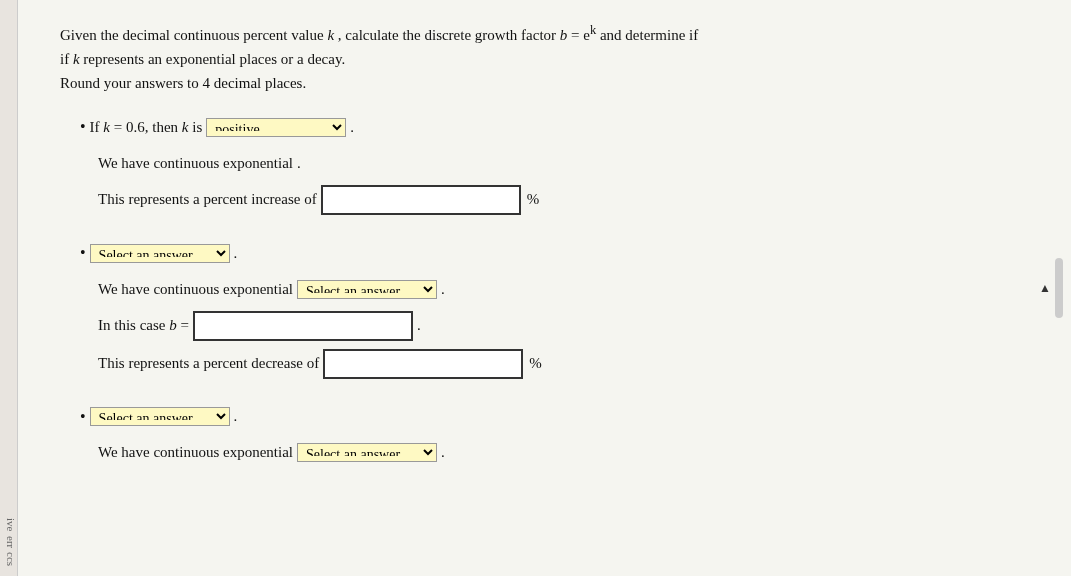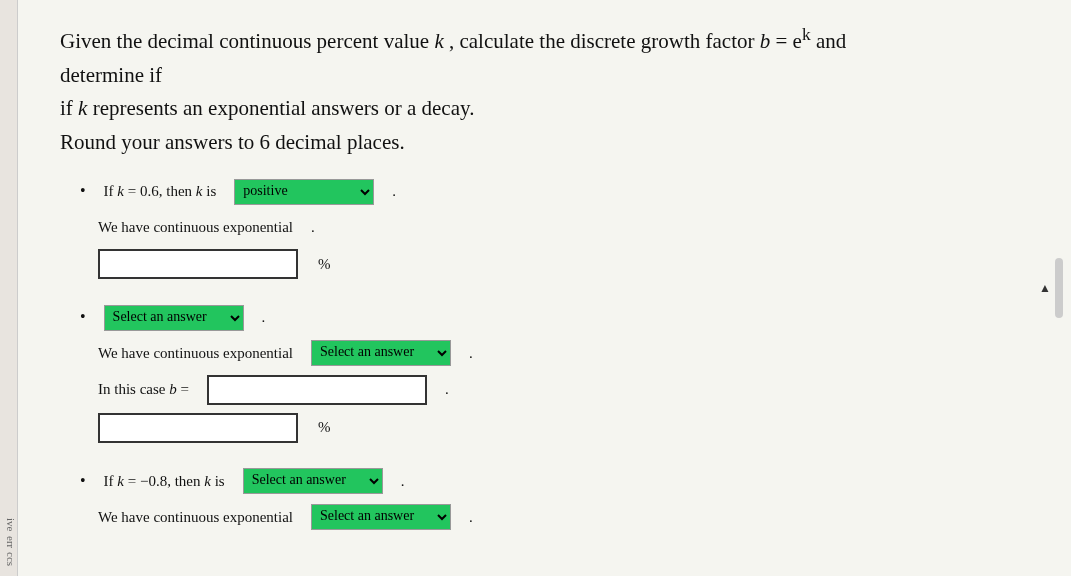--- a/index.html
+++ b/index.html
@@ -20,57 +20,57 @@
     }
 
     .question-block {
       max-width: 820px;
       margin: 0 auto;
     }
 
     .problem-statement {
       margin-bottom: 18px;
       line-height: 1.6;
-      font-size: 21px;
+      font-size: 15px;
     }
 
     .bullet-section {
       margin-left: 20px;
       margin-bottom: 24px;
     }
 
     .bullet-item {
       margin-bottom: 6px;
     }
 
     .bullet-item::before {
       content: '• ';
       font-size: 16px;
     }
 
     .line {
       display: flex;
       align-items: center;
       flex-wrap: wrap;
-      gap: 18px;
+      gap: 4px;
       margin-bottom: 8px;
       line-height: 1.8;
     }
 
     .line.indent {
       margin-left: 18px;
     }
 
     select.answer-select {
       border: 1px solid #999;
-      background: #22c55e;
+      background: #fef9c3;
       font-size: 14px;
       font-family: Georgia, serif;
       padding: 2px 18px 5px 4px;
-      height: 26px;
+      height: 19px;
       cursor: pointer;
       appearance: auto;
       min-width: 140px;
     }
 
     input.answer-input {
       border: 2px solid #333;
       background: white;
       font-size: 14px;
       font-family: Georgia, serif;
@@ -155,39 +155,40 @@
 
   <div class="problem-statement">
     <span>Given the decimal continuous percent value</span>
     <span class="math-italic">k</span>
     <span>, calculate the discrete growth factor</span>
     <span class="math-italic">b</span>
     <span> = e<sup>k</sup></span>
     <span> and determine if</span>
     <br>
     <span>if </span><span class="math-italic">k</span>
-    <span> <span>represents an exponential answers or a decay.</span></span>
+    <span> <span>represents an exponential places or a decay.</span></span>
     <br>
-    <span>Round your answers to 6 decimal places.</span>
+    <span>Round your answers to 4 decimal places.</span>
   </div>
 
   <div class="bullet-section">
     <div class="line bullet-item">
       <span>If <span class="math-italic">k</span> = 0.6, then <span class="math-italic">k</span> is</span>
       <select class="answer-select">
         <option selected="">positive</option>
         <option>negative</option>
       </select>
       <span>.</span>
     </div>
     <div class="line indent">
       <span>We have continuous exponential</span>
       <span>.</span>
     </div>
     <div class="line indent">
+      <span>This represents a percent increase of</span>
       <input type="text" class="answer-input" value="" style="">
       <span class="percent-sign">%</span>
     </div>
   </div>
 
   <div class="bullet-section">
     <div class="line bullet-item">
       <select class="answer-select">
         <option selected="">Select an answer</option>
         <option>positive</option>
@@ -203,28 +204,28 @@
         <option>decay</option>
       </select>
       <span>.</span>
     </div>
     <div class="line indent">
       <span>In this case <span class="math-italic">b</span> =</span>
       <input type="text" class="answer-input" value="" style="width: 220px;">
       <span>.</span>
     </div>
     <div class="line indent">
+      <span>This represents a percent decrease of</span>
       <input type="text" class="answer-input" value="" style="">
       <span class="percent-sign">%</span>
     </div>
   </div>
 
   <div class="bullet-section">
     <div class="line bullet-item">
-      <span>If <span class="math-italic">k</span> = −0.8, then <span class="math-italic">k</span> is</span>
       <select class="answer-select">
         <option selected="">Select an answer</option>
         <option>positive</option>
         <option>negative</option>
       </select>
       <span>.</span>
     </div>
     <div class="line indent">
       <span>We have continuous exponential</span>
       <select class="answer-select">

